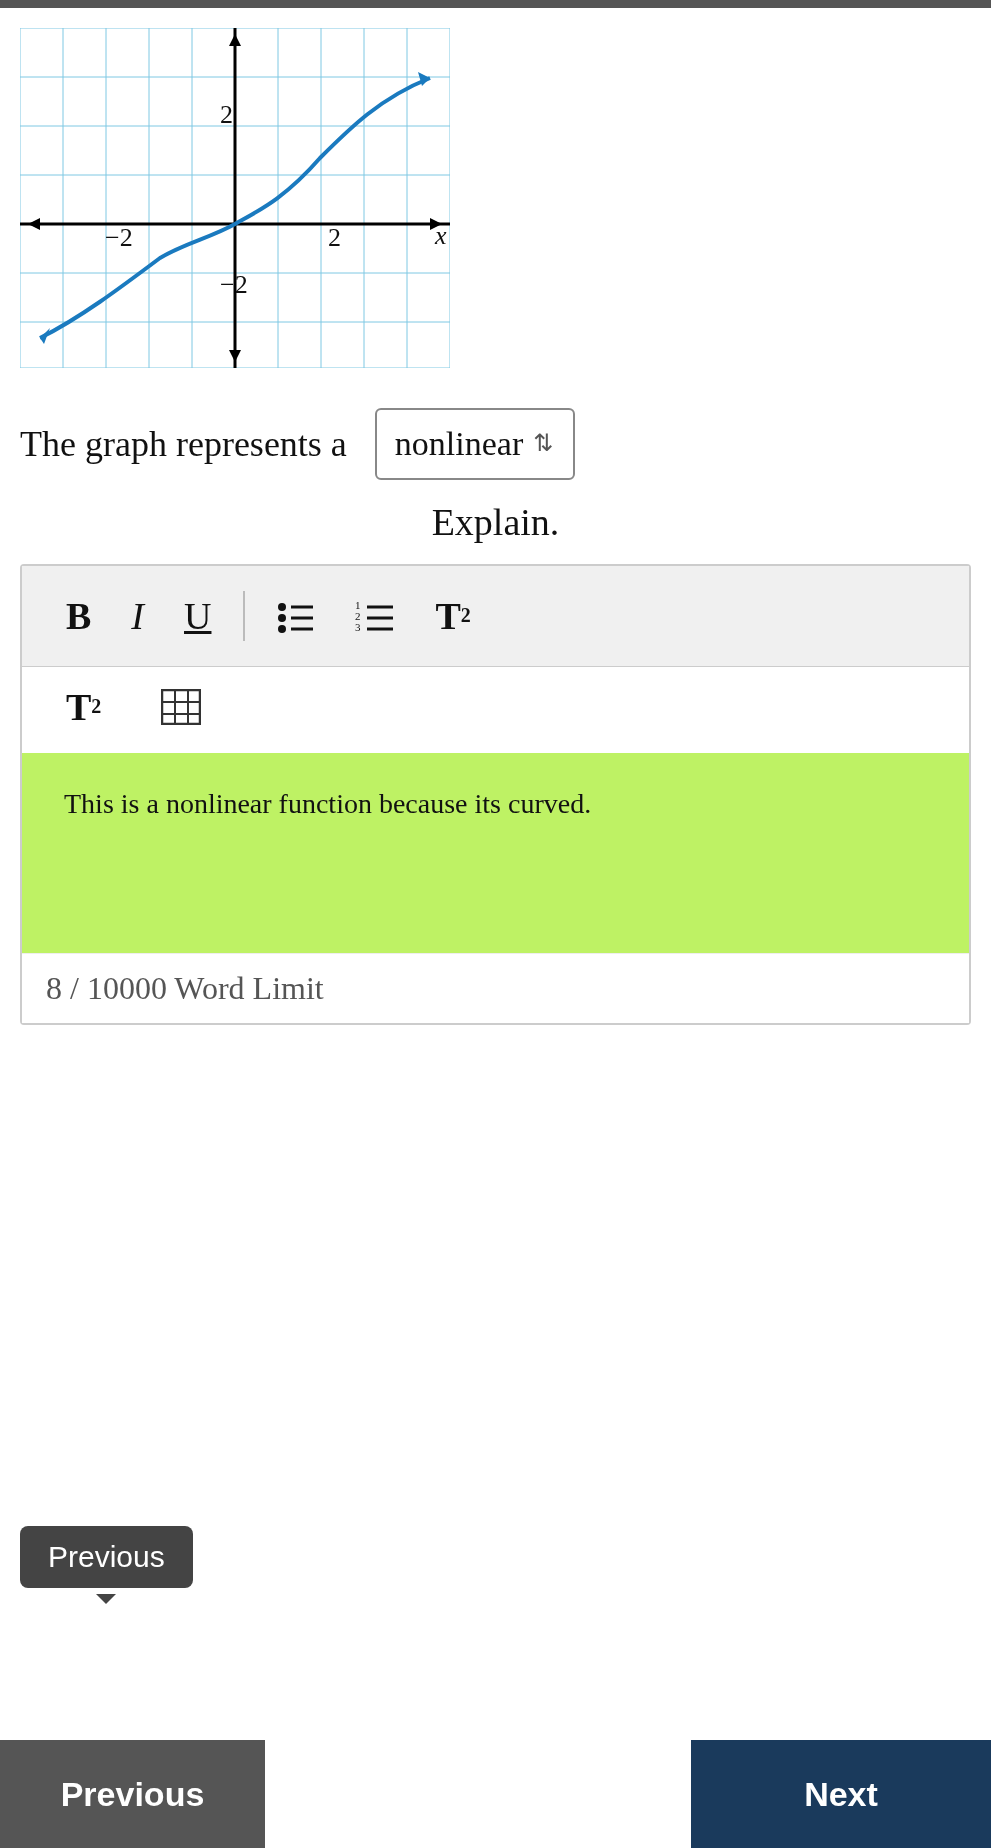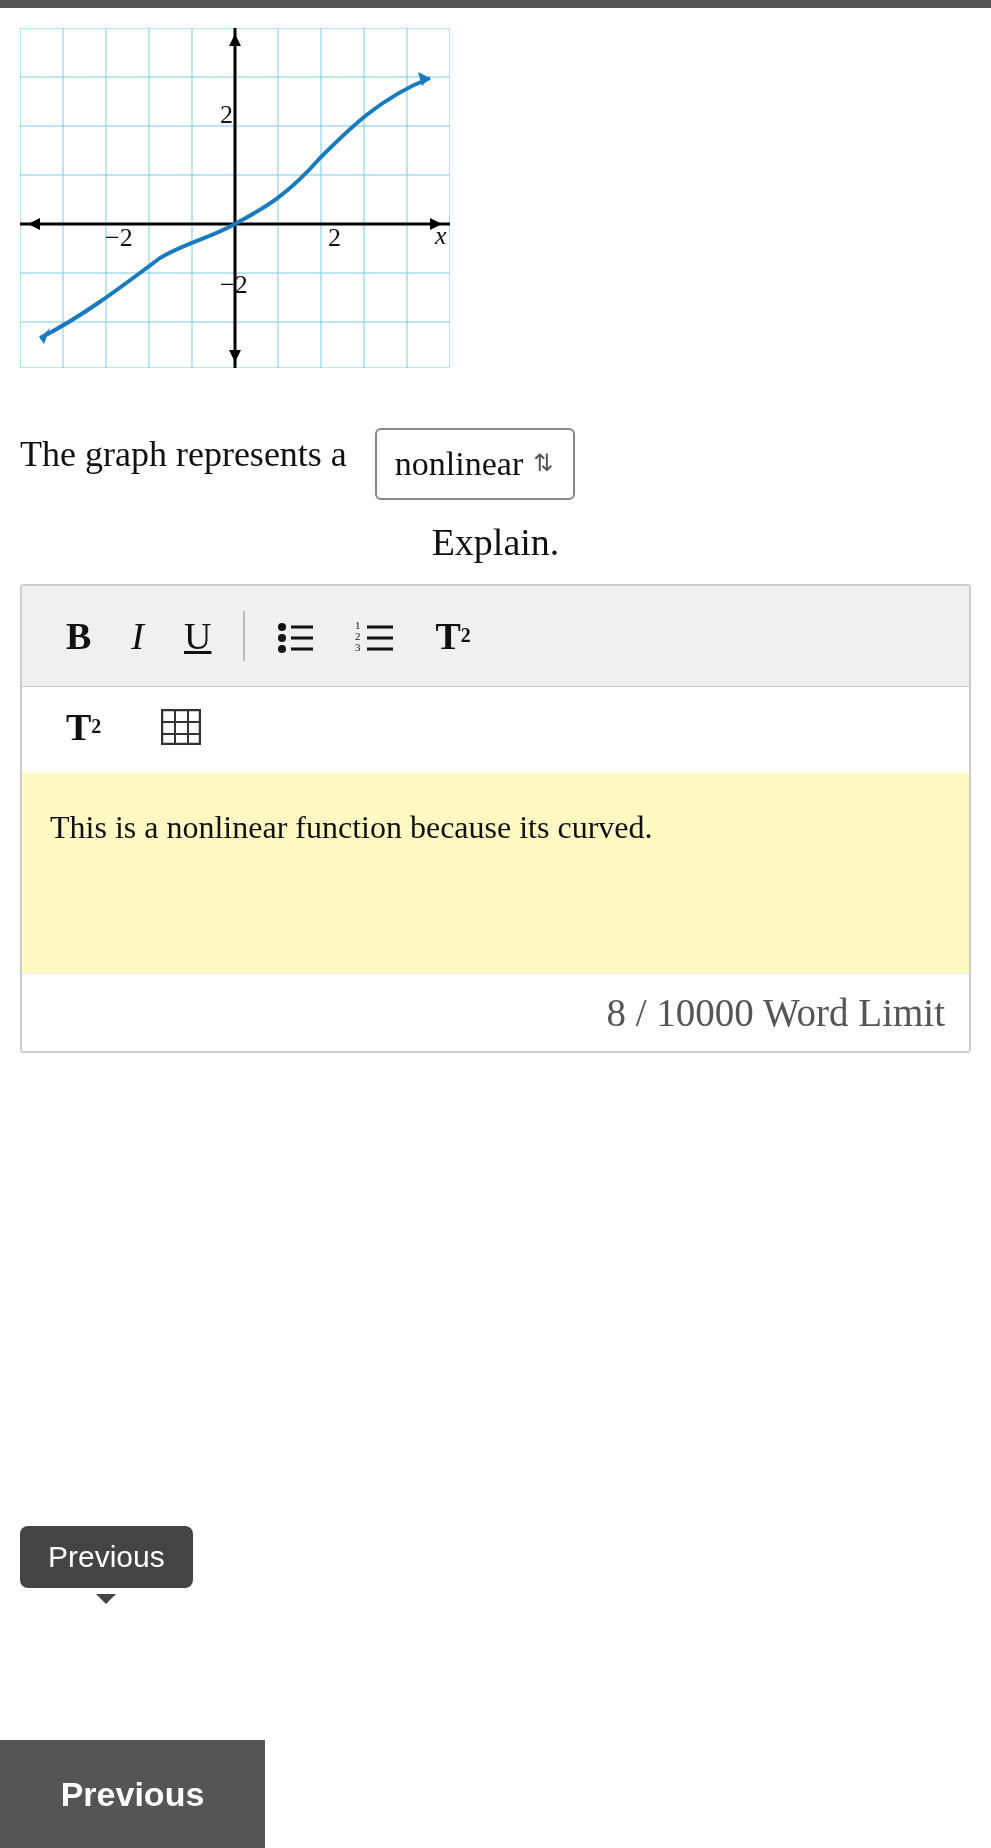--- a/index.html
+++ b/index.html
@@ -53,21 +53,20 @@
       border-radius: 6px;
       padding: 10px 18px;
       font-size: 34px;
       font-family: Georgia, serif;
       background: #fff;
       cursor: pointer;
       display: inline-flex;
       align-items: center;
       gap: 10px;
       min-width: 200px;
-      margin-top: 20px;
     }
 
     .dropdown-chevron {
       font-size: 24px;
       color: #555;
     }
 
     .function-text {
       font-size: 36px;
       color: #111;
@@ -139,34 +138,33 @@
     }
 
     .toolbar-second-row {
       display: flex;
       align-items: center;
       gap: 0;
       padding: 10px 24px 16px 24px;
     }
 
     .editor-content {
-      background: #fef9c3;
+      background: #bef264;
       min-height: 200px;
-      padding: 30px 28px;
-      font-size: 32px;
+      padding: 30px 42px;
+      font-size: 28px;
       font-family: Georgia, serif;
       color: #111;
       line-height: 1.5;
     }
 
     .editor-footer {
       background: #fff;
       padding: 16px 24px;
-      text-align: right;
-      font-size: 39px;
+      font-size: 32px;
       color: #555;
       border-top: 1px solid #eee;
     }
 
     
     .tooltip-wrapper {
       position: absolute;
       left: 20px;
       bottom: 260px;
     }
@@ -366,13 +364,14 @@
 
 <div class="tooltip-wrapper">
   <div class="tooltip-box">
     <span>Previous</span>
   </div>
 </div>
 
 <div class="bottom-nav">
   <button class="nav-btn-prev">Previous</button>
   <div class="nav-spacer"></div>
+  <button class="nav-btn-next">Next</button>
 </div>
 
 </body></html>

